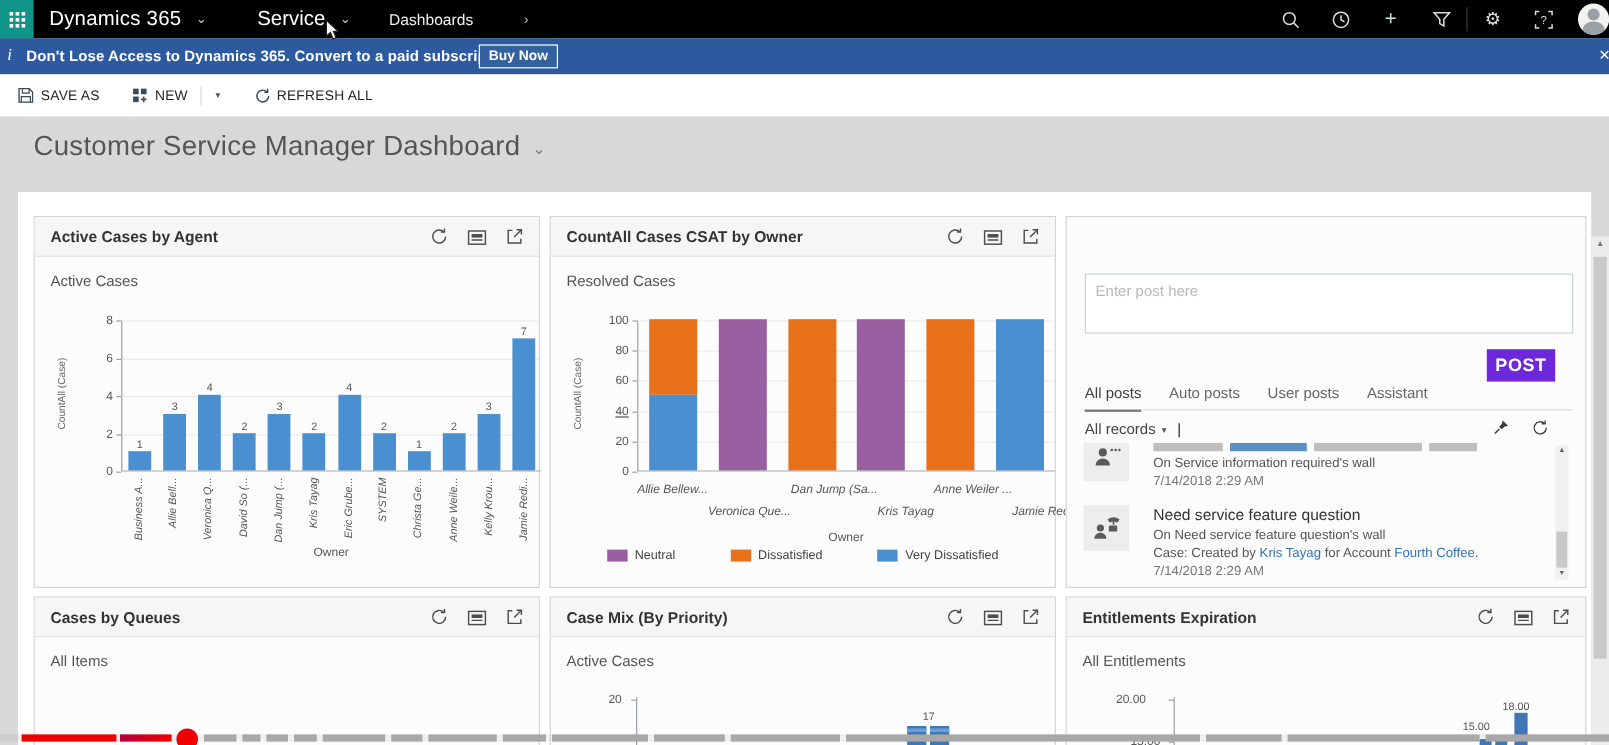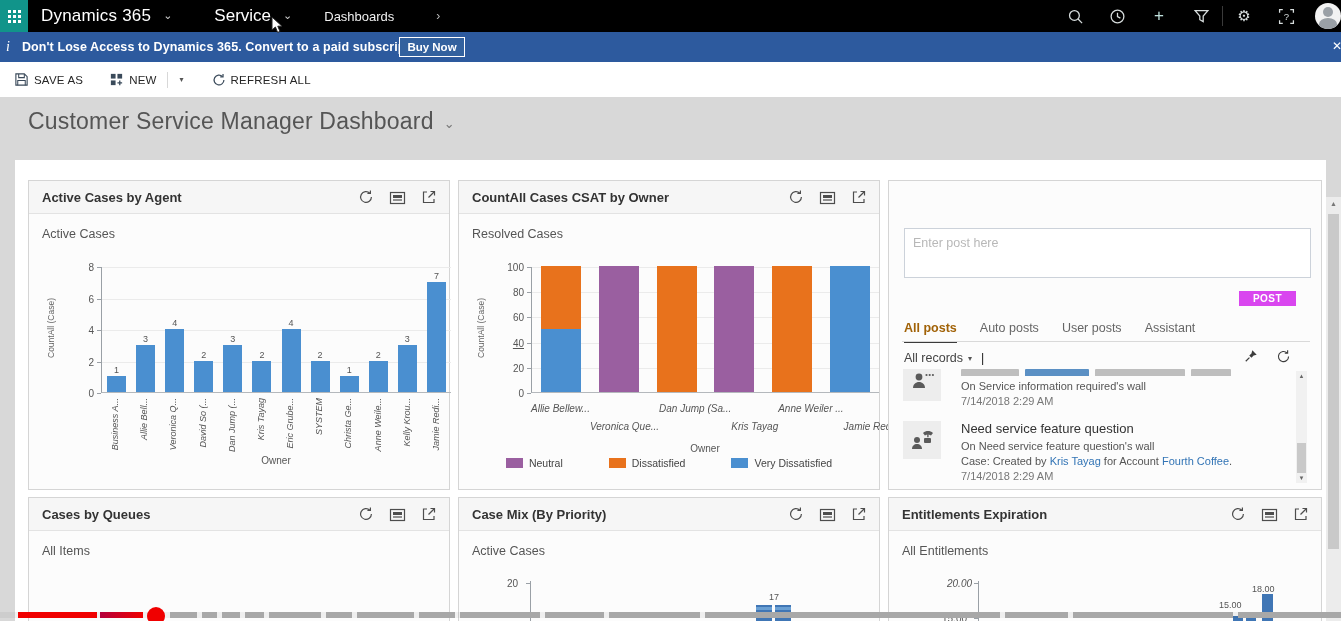--- a/index.html
+++ b/index.html
@@ -73,24 +73,24 @@
   .stag{margin-top:18px;}
   .axis-title{position:absolute;text-align:center;font-size:10px;color:#555;}
   .ylab{position:absolute;font-size:8.5px;color:#666;transform:rotate(-90deg);transform-origin:center;white-space:nowrap;}
   .legend{position:absolute;display:flex;justify-content:center;gap:46px;}
   .leg{display:flex;align-items:center;gap:6px;font-size:10.5px;color:#444;}
   .sw{width:17px;height:10px;}
 
   
   .composer{position:absolute;left:15px;top:47px;width:407px;height:50px;border:1px solid #ccd2da;background:#fff;resize:none;font-family:inherit;font-size:12.5px;color:#444;padding:7px 8px;outline:none;}
   .composer::placeholder{color:#b8b8b8;}
-  .postbtn{position:absolute;left:350px;top:110px;width:57px;height:15px;background:#d946ef;color:#fff;border:none;font-size:10px;font-weight:700;font-family:inherit;letter-spacing:.5px;cursor:pointer;}
+  .postbtn{position:absolute;left:350px;top:110px;width:57px;height:27px;background:#6d28d9;color:#fff;border:none;font-size:15px;font-weight:700;font-family:inherit;letter-spacing:.5px;cursor:pointer;}
   .tabs{position:absolute;left:15px;top:140px;display:flex;gap:23px;}
   .tab{font-size:12.5px;color:#666;padding-bottom:6px;cursor:pointer;}
-  .tab.active{color:#a16207;border-bottom:2px solid #3b3b3b;font-weight:bold;}
+  .tab.active{color:#404040;border-bottom:2px solid #3b3b3b;}
   .tabs-sep{position:absolute;left:13px;top:160px;width:408px;height:1px;background:#d9d9d9;}
   .recfilter{position:absolute;left:15px;top:170px;display:flex;align-items:center;font-size:12.5px;color:#444;gap:5px;}
   .recfilter .caret{font-size:8px;color:#555;}
   .recfilter .tcursor{color:#222;font-weight:300;margin-left:4px;}
   .wn-tools{position:absolute;top:168px;display:flex;gap:18px;color:#3d3d3d;}
   .posts{position:absolute;left:0;top:188px;width:405px;height:114px;overflow:hidden;}
   .post{position:relative;padding:6px 0 8px 14px;display:flex;}
   .pava{width:38px;height:38px;background:#ededed;flex:0 0 38px;display:flex;align-items:center;justify-content:center;color:#5a5a5a;}
   .ptext{margin-left:20px;}
   .ptitle{font-size:13px;color:#333;margin-bottom:3px;}
@@ -614,21 +614,21 @@
           </svg>
         <svg width="16" height="16" viewBox="0 0 16 16">
             <path d="M6 3H2.5v10.5H13V10" fill="none" stroke="currentColor" stroke-width="1.2"></path>
             <path d="M7.5 8.5 L13.5 2.5" stroke="currentColor" stroke-width="1.2"></path>
             <path d="M9.5 2.5h4v4" fill="none" stroke="currentColor" stroke-width="1.2"></path>
           </svg>
       </span>
     </div>
     <div class="view-label">All Entitlements</div>
 
-    <span class="mini-tick" style="left:58px;top:80px;font-style:italic;">20.00</span>
+    <span class="mini-tick" style="left:41px;top:80px;">20.00</span>
     <span class="mini-tick" style="left:53px;top:115px;">15.00</span>
     <span class="mini-dash" style="left:85px;top:85px;"></span>
     <span class="mini-dash" style="left:85px;top:120px;"></span>
     <div class="mini-axis" style="left:89px;top:83px;height:80px;"></div>
     <span class="mini-val" style="left:330px;top:102px;width:34px;">15.00</span>
     <span class="mini-val" style="left:363px;top:86px;width:34px;">18.00</span>
     <div class="mini-bar" style="left:344px;top:118px;width:10px;height:10px;background:#4076b5;"></div>
     <div class="mini-bar" style="left:357px;top:118px;width:10px;height:10px;background:#4076b5;"></div>
     <div class="mini-bar" style="left:373px;top:96px;width:11px;height:32px;background:#4076b5;"></div>
   </section>

